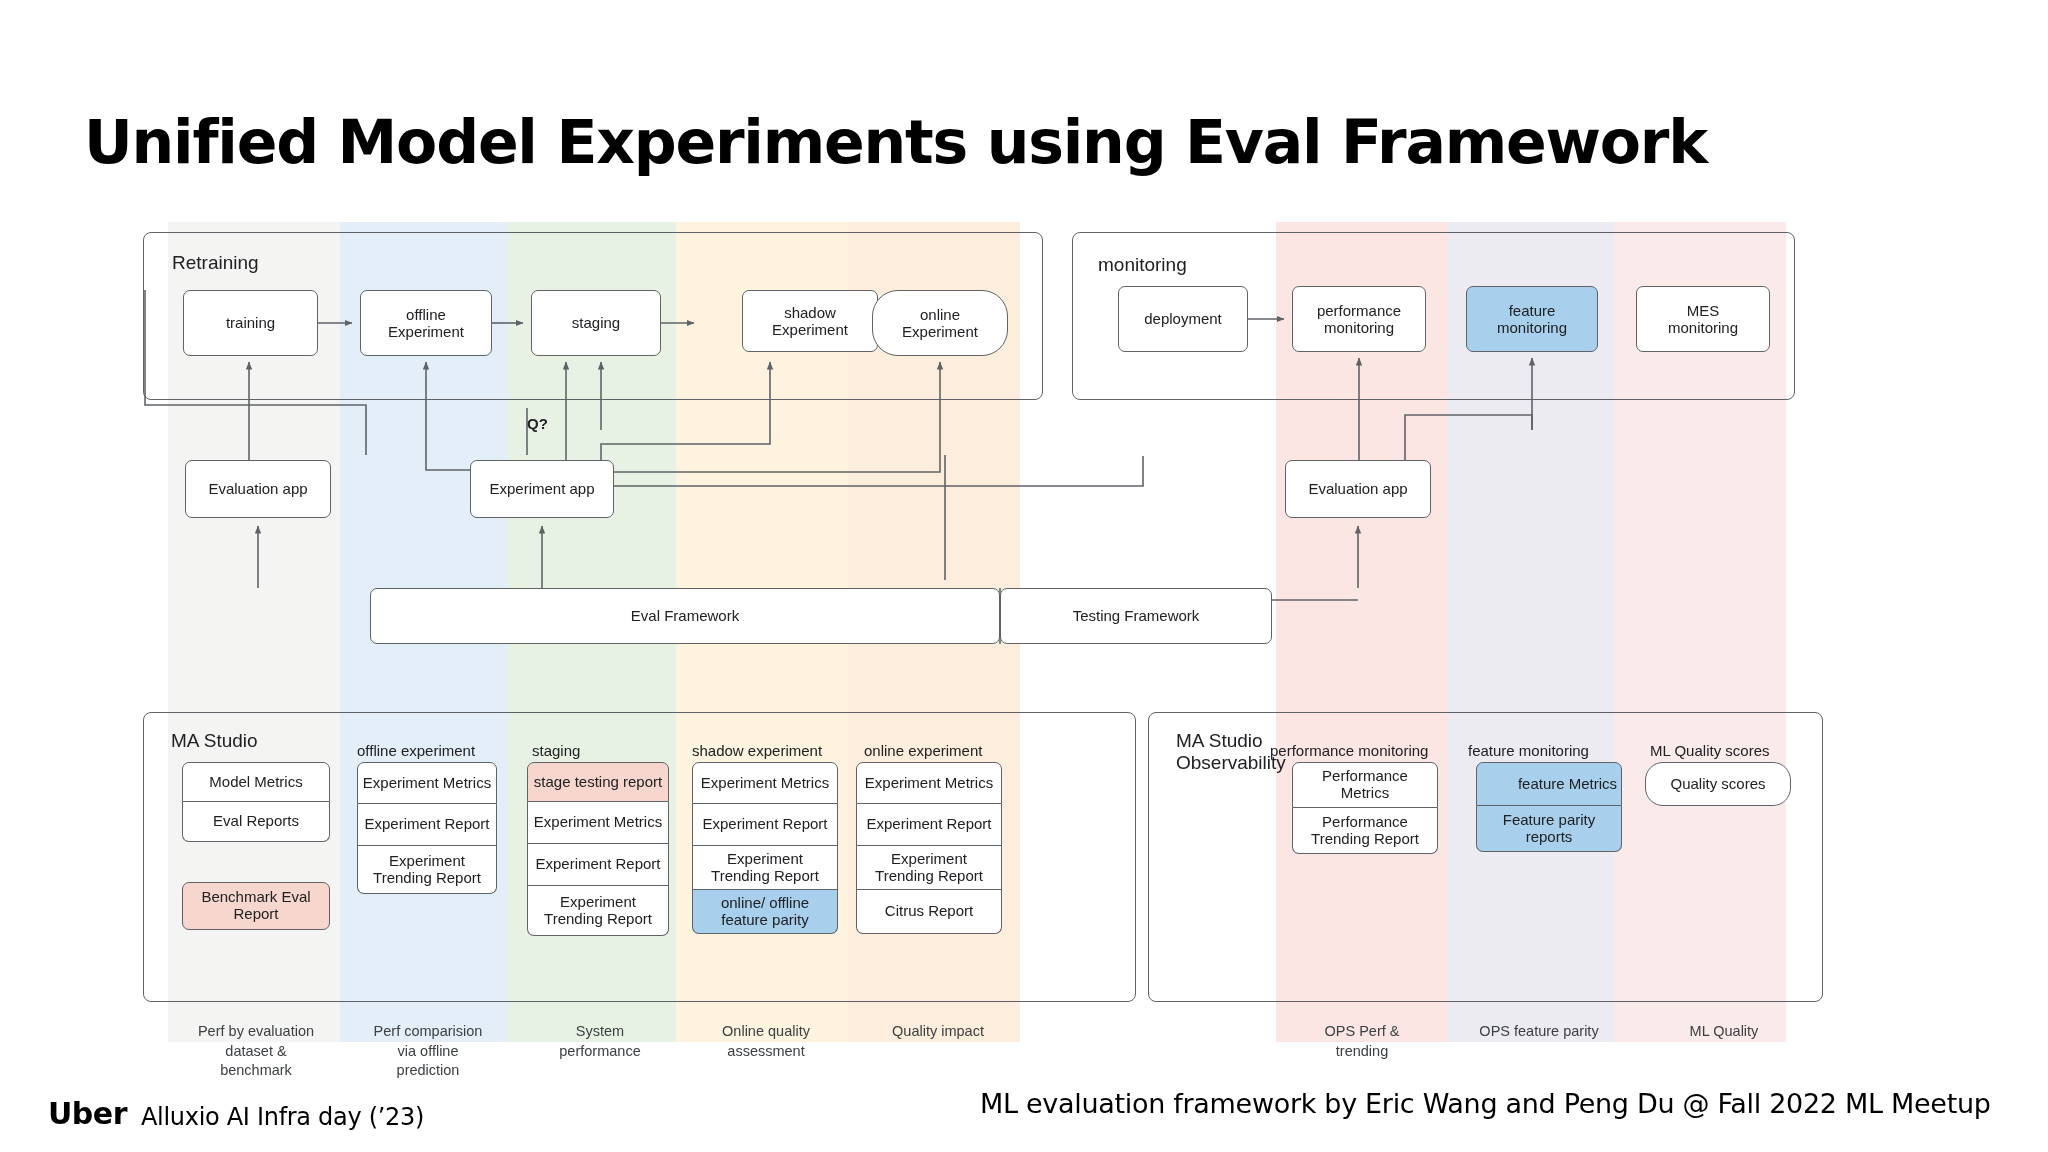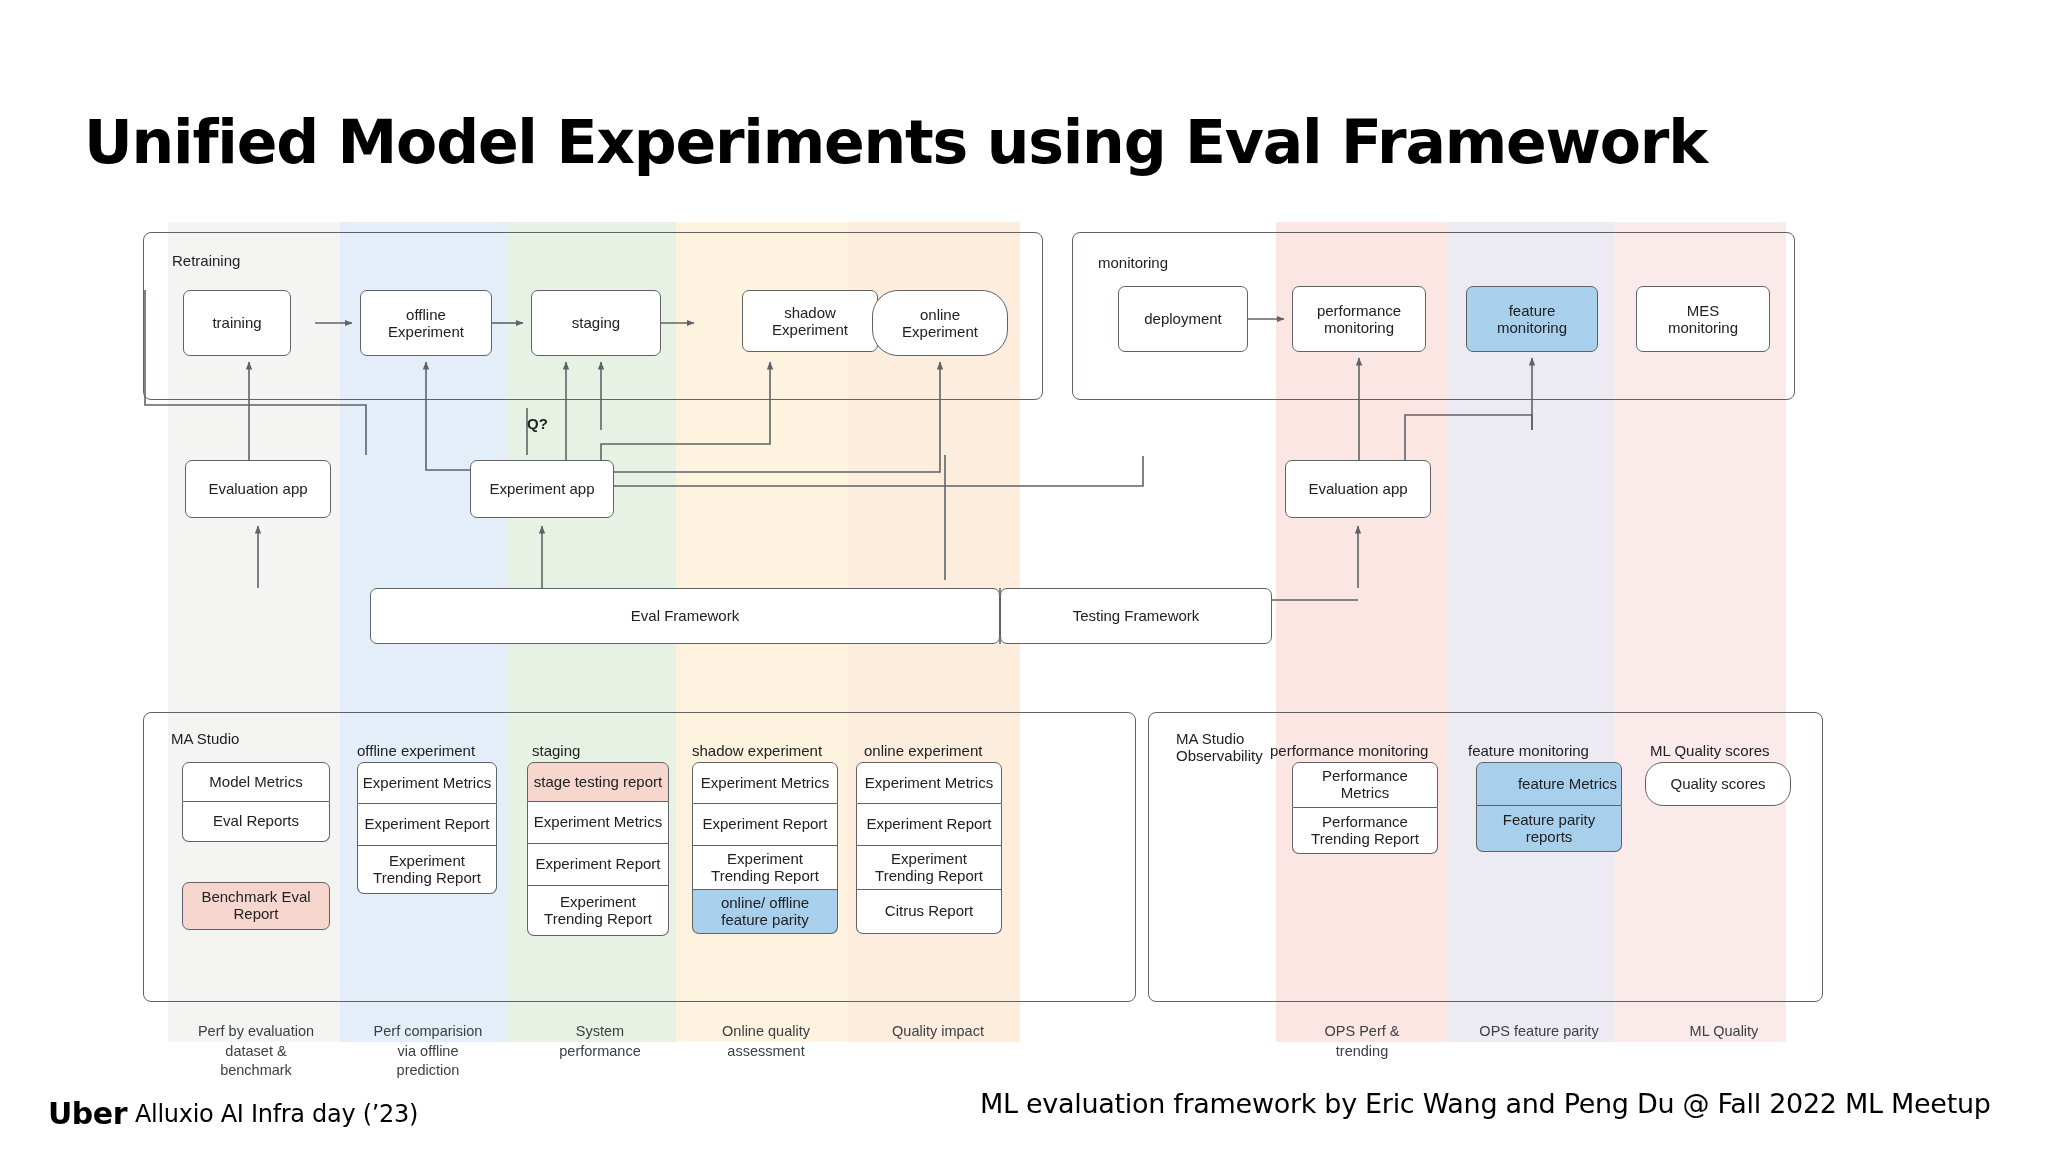--- a/index.html
+++ b/index.html
@@ -25,21 +25,21 @@
     font-size:15px;line-height:1.15;color:#202124;padding:2px 4px;
   }
   .node.blue{background:#a8cfeb;}
 
   
   .group{
     position:absolute;box-sizing:border-box;
     border:1.6px solid #5f6368;border-radius:8px;background:transparent;
   }
   .group-label{
-    position:absolute;font-size:15px;color:#202124;white-space:nowrap;
+    position:absolute;font-size:19px;color:#202124;white-space:nowrap;
   }
 
   
   .stack{position:absolute;}
   .stack .card{
     box-sizing:border-box;border:1.6px solid #5f6368;background:#fff;
     display:flex;align-items:center;justify-content:center;text-align:center;
     font-size:15px;line-height:1.12;color:#202124;
   }
   .stack .card.first{border-radius:7px 7px 0 0;}
@@ -50,21 +50,21 @@
   .stack .card.pink{background:#f6d6cd;}
 
   .col-title{position:absolute;font-size:15px;color:#202124;white-space:nowrap;text-align:center;}
 
   .caption{position:absolute;font-size:14.5px;line-height:1.35;color:#3c4043;text-align:center;}
 
   
   #connectors{position:absolute;left:0;top:0;width:2048px;height:1152px;pointer-events:none;}
 
   
-  #footer-left{position:absolute;left:48px;top:1096px;display:flex;align-items:center;gap:8px;}
+  #footer-left{position:absolute;left:48px;top:1096px;display:flex;align-items:flex-end;gap:14px;}
   #uber-logo{font-family:"DejaVu Sans",sans-serif;font-weight:700;font-size:30px;color:#000;letter-spacing:-0.5px;}
   #footer-sub{font-family:"DejaVu Sans",sans-serif;font-size:24px;color:#000;letter-spacing:-0.3px;}
   #footer-right{position:absolute;left:980px;top:1088px;font-family:"DejaVu Sans",sans-serif;
                 font-size:27px;color:#000;letter-spacing:-0.3px;white-space:nowrap;}
 
   #q-label{position:absolute;left:527px;top:415px;font-size:15px;font-weight:700;color:#202124;}
 </style>
 </head>
 <body>
 
@@ -146,21 +146,21 @@
 
 <div class="group" id="retraining-group" style="left:143px;top:232px;width:900px;height:168px;"></div>
 <div class="group-label" style="left:172px;top:252px;">Retraining</div>
 
 <div class="group" id="monitoring-group" style="left:1072px;top:232px;width:723px;height:168px;"></div>
 <div class="group-label" style="left:1098px;top:254px;">monitoring</div>
 
 <div id="q-label">Q?</div>
 
 <div id="nodes-layer">
-    <div class="node" style="left: 183px; top: 290px; width: 108px; height: 66px;">training</div>
+    <div class="node" style="left: 183px; top: 290px; width: 135px; height: 66px;">training</div>
     <div class="node" style="left: 360px; top: 290px; width: 132px; height: 66px;">offline<br>Experiment</div>
     <div class="node" style="left: 531px; top: 290px; width: 130px; height: 66px;">staging</div>
     <div class="node" style="left: 702px; top: 290px; width: 136px; height: 62px; margin-left: 40px;">shadow<br>Experiment</div>
     <div class="node" style="left: 872px; top: 290px; width: 136px; height: 66px; border-radius: 26px;">online<br>Experiment</div>
     <div class="node" style="left: 1118px; top: 286px; width: 130px; height: 66px;">deployment</div>
     <div class="node" style="left: 1292px; top: 286px; width: 134px; height: 66px;">performance<br>monitoring</div>
     <div class="node blue" style="left: 1466px; top: 286px; width: 132px; height: 66px;">feature<br>monitoring</div>
     <div class="node" style="left: 1636px; top: 286px; width: 134px; height: 66px;">MES<br>monitoring</div>
     <div class="node" style="left: 185px; top: 460px; width: 146px; height: 58px;">Evaluation app</div>
     <div class="node" style="left: 470px; top: 460px; width: 144px; height: 58px;">Experiment app</div>

